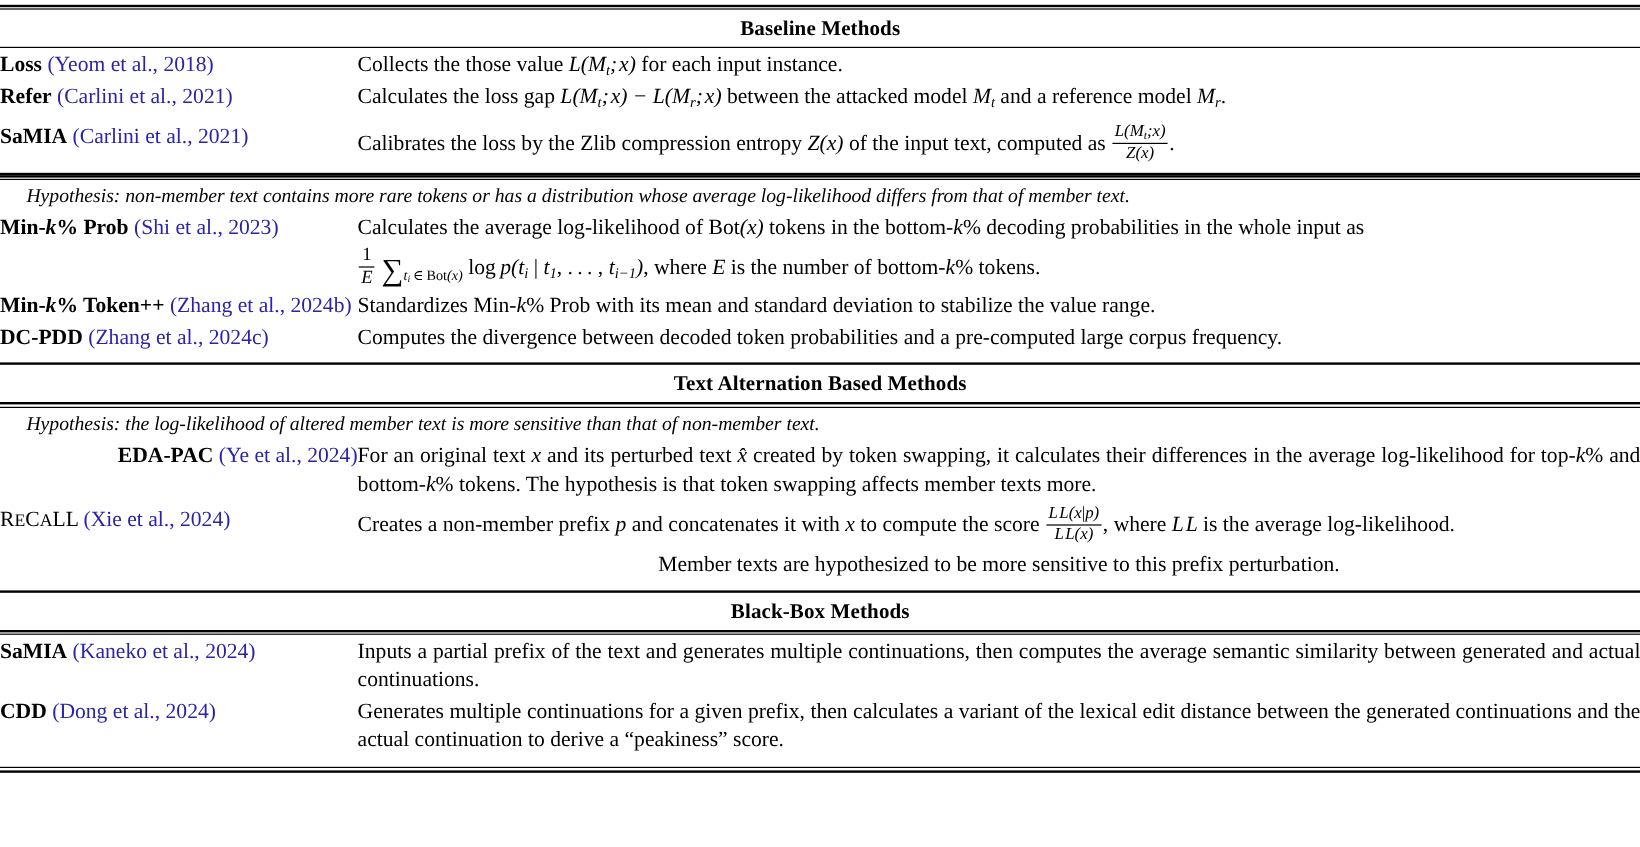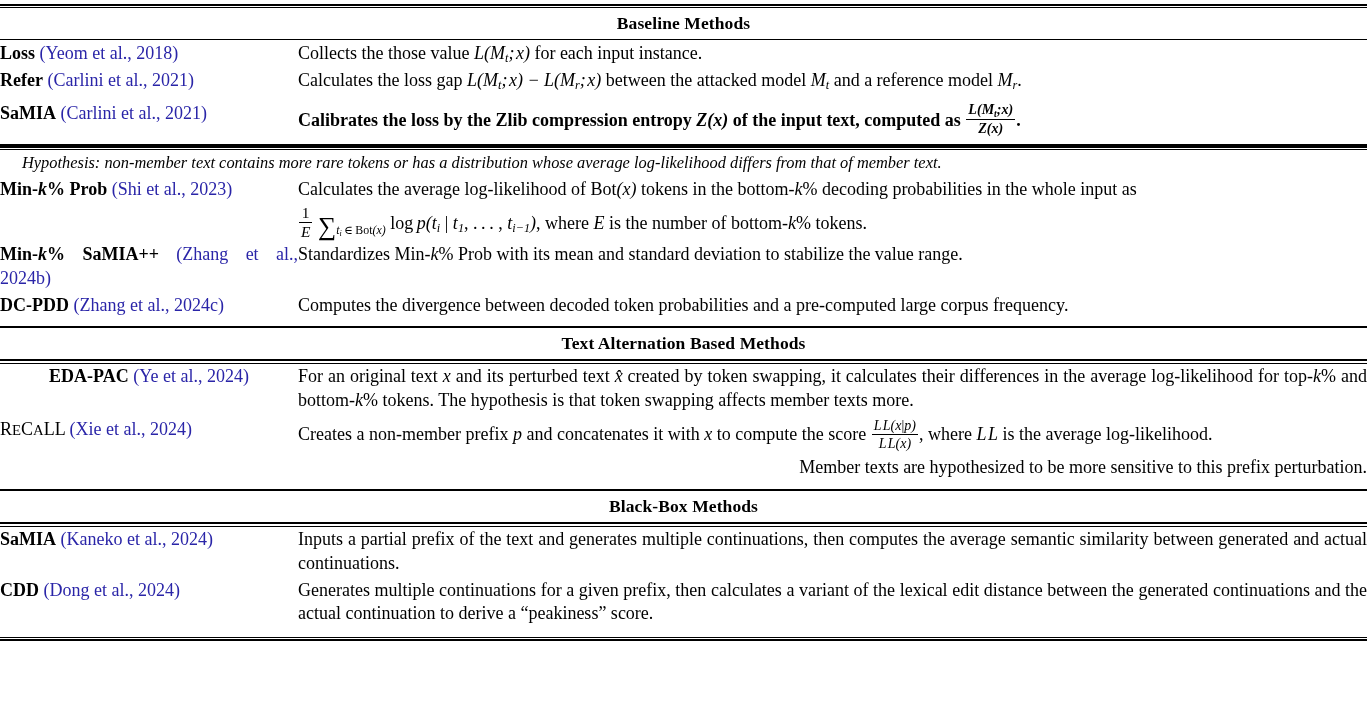--- a/index.html
+++ b/index.html
@@ -202,21 +202,21 @@
           </td>
     </tr>
     <tr>
       <td class="col-name"><span class="mname">Refer</span> <span class="cite">(Carlini et al., 2021)</span></td>
       <td class="col-desc">
             <p><span>Calculates the loss gap </span><span class="math"><span class="mi">L</span>(<span class="mi">M<sub>t</sub></span>; <span class="mi">x</span>) − <span class="mi">L</span>(<span class="mi">M<sub>r</sub></span>; <span class="mi">x</span>)</span><span> between the attacked model </span><span class="math"><span class="mi">M<sub>t</sub></span></span><span> and a reference model </span><span class="math"><span class="mi">M<sub>r</sub></span></span><span>.</span></p>
           </td>
     </tr>
     <tr>
       <td class="col-name" style="padding-top:6px;"><span class="mname">SaMIA</span> <span class="cite">(Carlini et al., 2021)</span></td>
-      <td class="col-desc" style="padding-top:6px;font-weight:bold;">
+      <td class="col-desc" style="padding-top:6px;">
             <p><span>Calibrates the loss by the Zlib compression entropy </span><span class="math"><span class="mi">Z</span>(<span class="mi">x</span>)</span><span> of the input text, computed as </span><span class="frac-small math"><span class="num"><span class="mi">L</span>(<span class="mi">M<sub>t</sub></span>;<span class="mi">x</span>)</span><span class="den"><span class="mi">Z</span>(<span class="mi">x</span>)</span></span><span>.</span></p>
           </td>
     </tr>
   </tbody>
     </table>
 
   <div class="rule-thick" style="margin-top:6px;"></div>
   <div class="rule-double"></div>
 
   <div class="hypothesis"><span class="hyp-label">Hypothesis:</span> <span>non-member text contains more rare tokens or has a distribution whose average log-likelihood differs from that of member text.</span></div>
@@ -224,52 +224,53 @@
   <table class="methods">
     <tbody>
         <tr>
       <td class="col-name"><span class="mname"><span>Min-</span><span class="math"><span class="mi">k</span></span><span class="pct">% </span><span>Prob</span></span> <span class="cite">(Shi et al., 2023)</span></td>
       <td class="col-desc">
         <p><span>Calculates the average log-likelihood of </span><span class="math"><span class="opname">Bot</span>(<span class="mi">x</span>)</span><span> tokens in the bottom-</span><span class="math"><span class="mi">k</span></span><span>% decoding probabilities in the whole input as</span></p>
         <p style="text-align:left;"><span class="frac math"><span class="num"><span class="mn">1</span></span><span class="den"><span class="mi">E</span></span></span><span class="math"> <span class="bigsum">∑</span><span class="sumsub"><span class="mi">t<sub>i</sub></span> <span class="mo">∈</span> <span class="opname">Bot</span>(<span class="mi">x</span>)</span> <span class="opname">log</span> <span class="mi">p</span>(<span class="mi">t<sub>i</sub></span> <span class="mo">|</span> <span class="mi">t<sub>1</sub></span><span class="mo">,</span> <span class="mo">. . .</span> <span class="mo">,</span> <span class="mi">t<sub>i−1</sub></span>)</span><span>, where </span><span class="math"><span class="mi">E</span></span><span> is the number of bottom-</span><span class="math"><span class="mi">k</span></span><span>% tokens.</span></p>
       </td>
     </tr>
     <tr>
-      <td class="col-name"><span class="mname"><span>Min-</span><span class="math"><span class="mi">k</span></span><span class="pct">% </span><span>SaMIA++</span></span> <span class="cite">(Zhang et al., 2024b)</span></td>
+      <td class="col-name"><span class="mname"><span>Min-</span><span class="math"><span class="mi">k</span></span><span class="pct">% </span><span>Token++</span></span> <span class="cite">(Zhang et al., 2024b)</span></td>
       <td class="col-desc">
             <p><span>Standardizes Min-</span><span class="math"><span class="mi">k</span></span><span>% Prob with its mean and standard deviation to stabilize the value range.</span></p>
           </td>
     </tr>
     <tr>
       <td class="col-name"><span class="mname">DC-PDD</span> <span class="cite">(Zhang et al., 2024c)</span></td>
       <td class="col-desc">
             <p>Computes the divergence between decoded token probabilities and a pre-computed large corpus frequency.</p>
           </td>
     </tr>
   </tbody>
     </table>
 
   <div class="rule-thick" style="margin-top:7px;"></div>
   <div class="section-title">Text Alternation Based Methods</div>
   <div class="rule-double"></div>
 
-
-  <table class="methods">
-    <tbody>
-        <tr>
-      <td class="col-name" style="text-align:center;"><span class="mname">EDA-PAC</span> <span class="cite">(Ye et al., 2024)</span></td>
+  <div class="hypothesis"><span class="hyp-label">Hypothesis:</span> <span>the log-likelihood of altered member text is more sensitive than that of non-member text.</span></div>
+
+  <table class="methods">
+    <tbody>
+        <tr>
+      <td class="col-name" style="text-align:right;"><span class="mname">EDA-PAC</span> <span class="cite">(Ye et al., 2024)</span></td>
       <td class="col-desc">
             <p><span>For an original text </span><span class="math"><span class="mi">x</span></span><span> and its perturbed text </span><span class="math"><span class="mi">x̂</span></span><span> created by token swapping, it calculates their differences in the average log-likelihood for top-</span><span class="math"><span class="mi">k</span></span><span>% and bottom-</span><span class="math"><span class="mi">k</span></span><span>% tokens. The hypothesis is that token swapping affects member texts more.</span></p>
           </td>
     </tr>
     <tr>
       <td class="col-name" style="text-align:left;padding-top:4px;"><span class="smallcaps"><span>R</span><span class="sc-small">E</span><span>C</span><span class="sc-small">A</span><span>LL</span></span> <span class="cite">(Xie et al., 2024)</span></td>
       <td class="col-desc" style="padding-top:4px;">
         <p><span>Creates a non-member prefix </span><span class="math"><span class="mi">p</span></span><span> and concatenates it with </span><span class="math"><span class="mi">x</span></span><span> to compute the score </span><span class="frac-small math"><span class="num"><span class="mi">L L</span>(<span class="mi">x</span><span class="mo">|</span><span class="mi">p</span>)</span><span class="den"><span class="mi">L L</span>(<span class="mi">x</span>)</span></span><span>, where </span><span class="math"><span class="mi">L L</span></span><span> is the average log-likelihood.</span></p>
-        <p style="text-align:right;margin-top:5px;font-family:Liberation Serif, serif;">Member texts are hypothesized to be more sensitive to this prefix perturbation.</p>
+        <p style="text-align:center;margin-top:5px;font-family:Liberation Serif, serif;">Member texts are hypothesized to be more sensitive to this prefix perturbation.</p>
       </td>
     </tr>
   </tbody>
     </table>
 
   <div class="rule-thick" style="margin-top:8px;"></div>
   <div class="section-title">Black-Box Methods</div>
   <div class="rule-double"></div>
 
 

